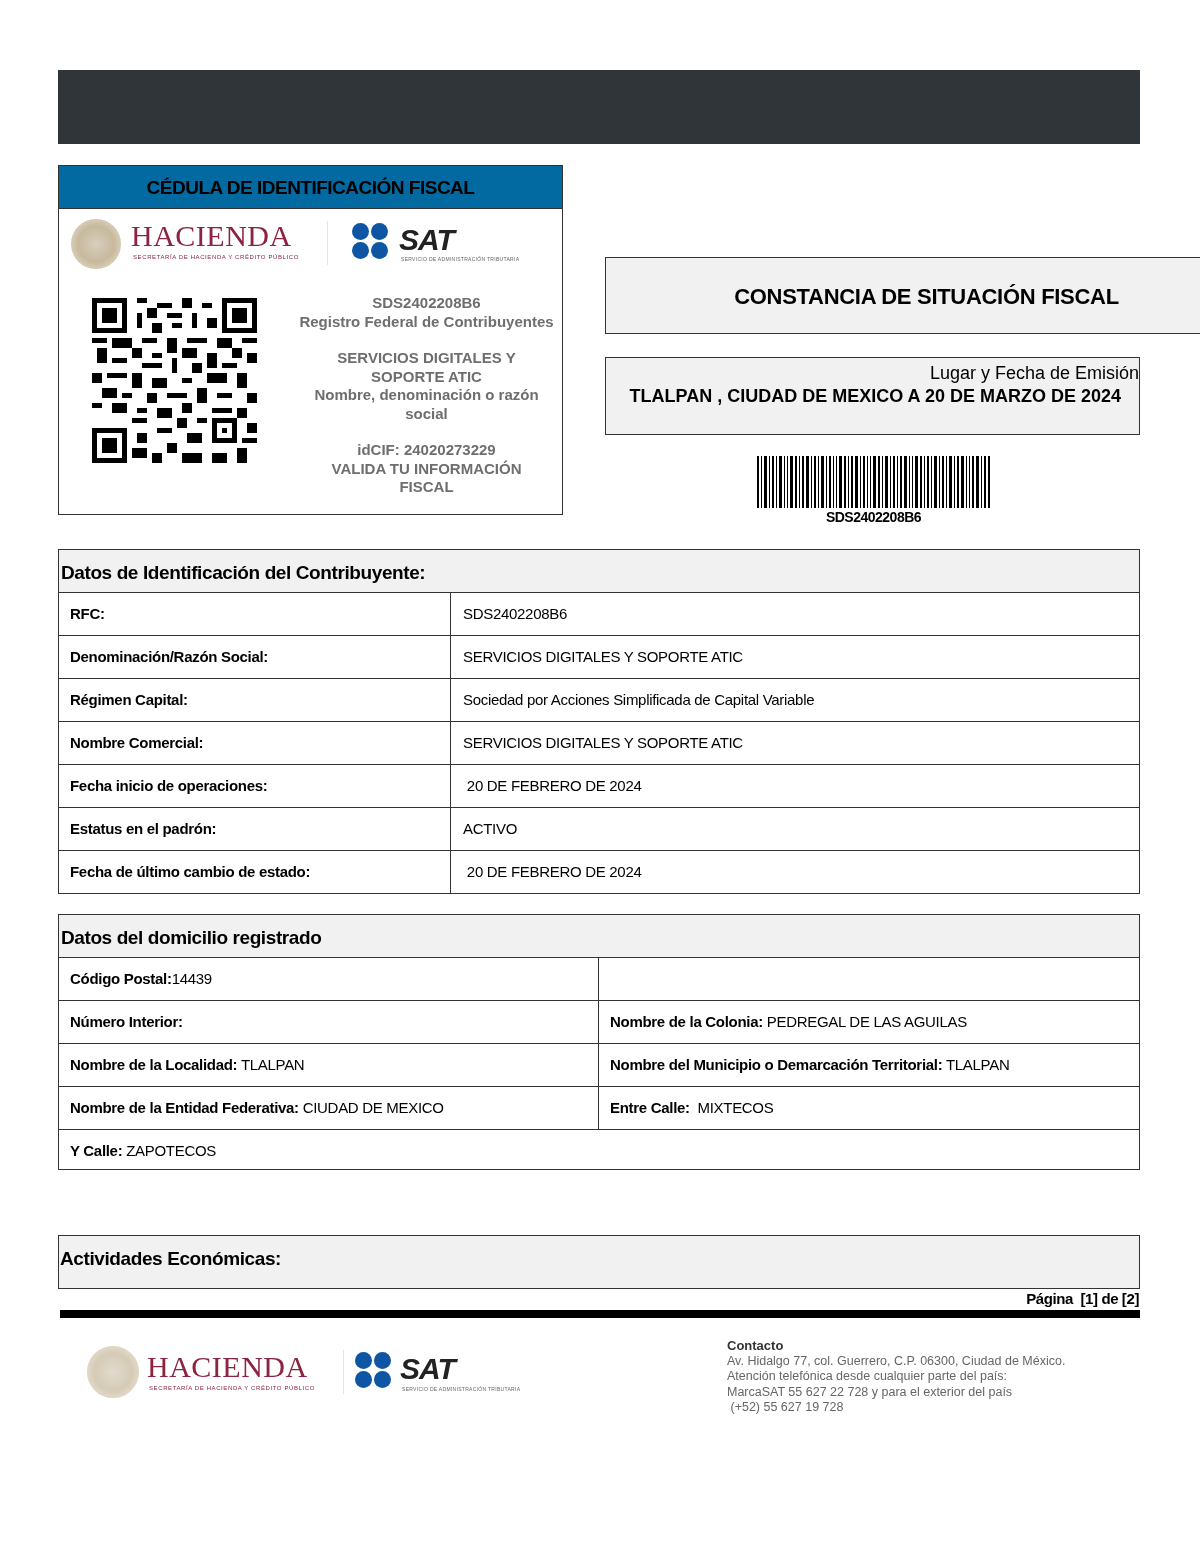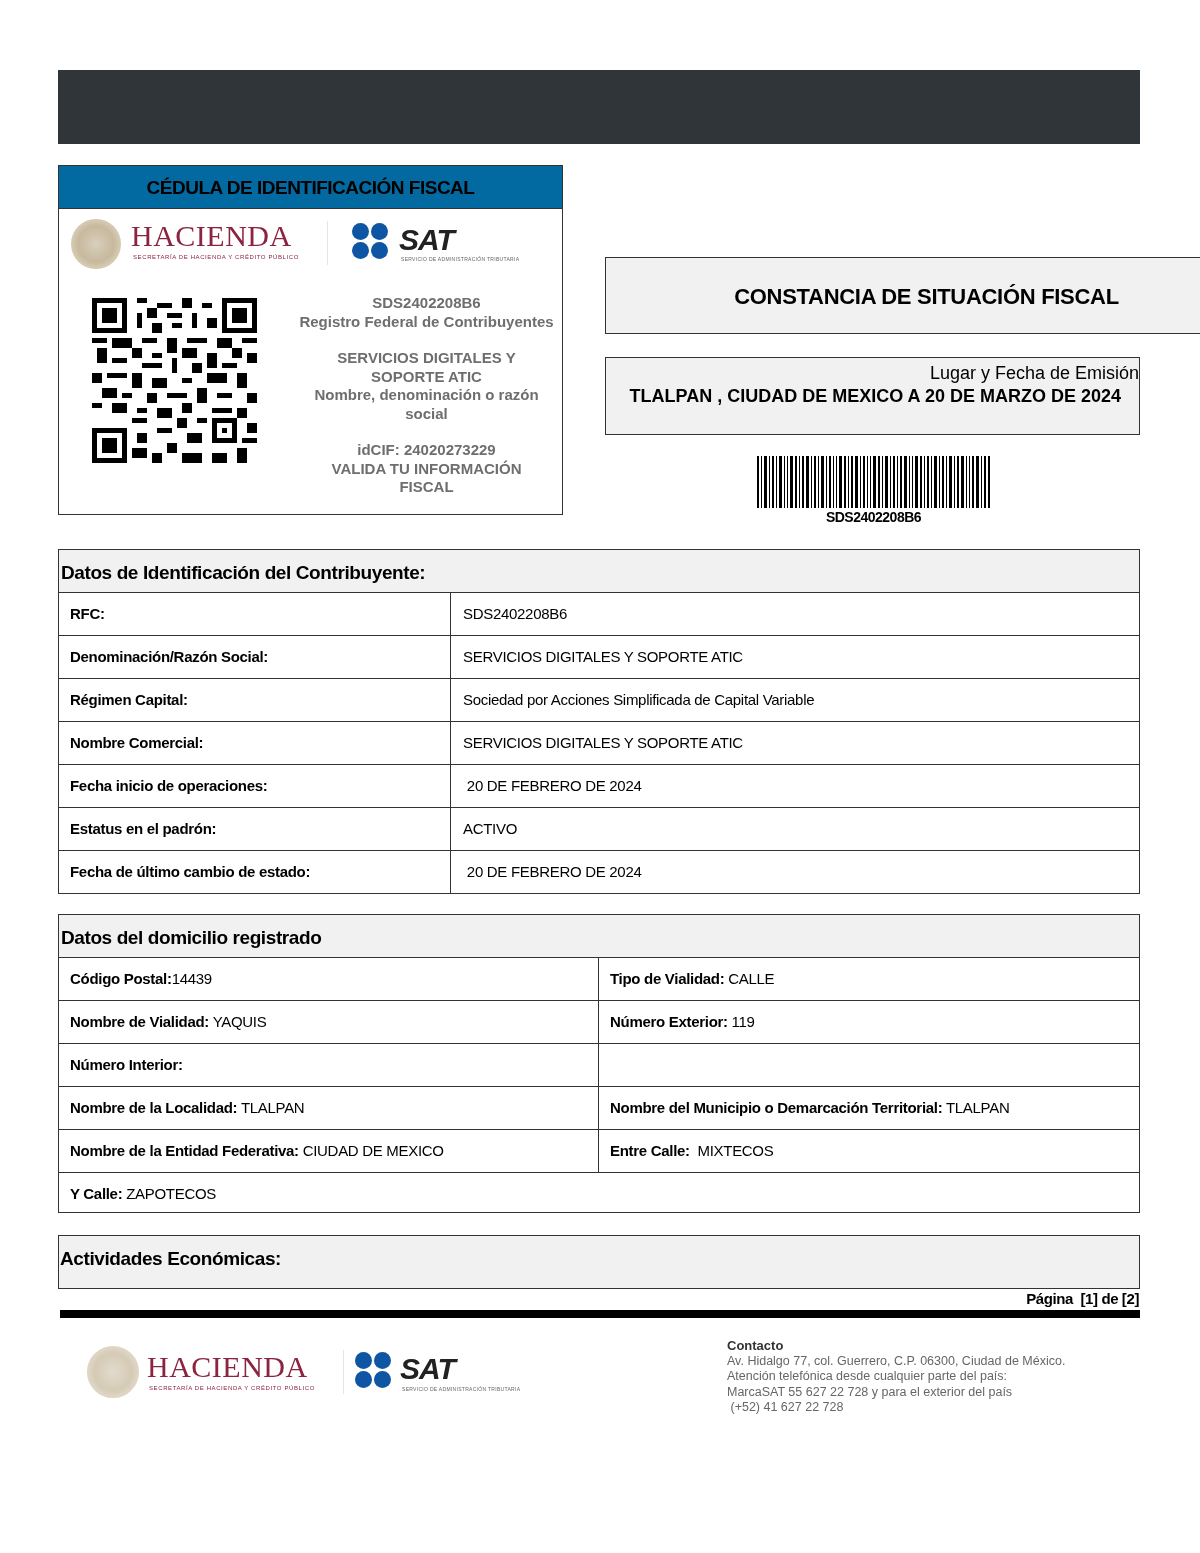--- a/index.html
+++ b/index.html
@@ -282,28 +282,24 @@
   <div class="row">
     <div class="c k">Fecha de último cambio de estado:</div>
     <div class="c v" style="white-space:pre"> 20 DE FEBRERO DE 2024</div>
   </div>
 </div>
 
 <div class="sec t2" style="top:914px;">
   <div class="sec-head">Datos del domicilio registrado</div>
   <div class="row">
     <div class="c h"><b>Código Postal:</b><span>14439</span></div>
-    <div class="c h2" style="white-space:pre"><b>Tipo de Vialidad:</b><span> CALLE</span></div>
-  </div>
-  <div class="row">
-    <div class="c h" style="white-space:pre"><b>Nombre de Vialidad:</b><span> YAQUIS</span></div>
-    <div class="c h2" style="white-space:pre"><b>Número Exterior:</b><span> 119</span></div>
   </div>
   <div class="row">
     <div class="c h"><b>Número Interior:</b><span></span></div>
+    <div class="c h2" style="white-space:pre"><b>Nombre de la Colonia:</b><span> PEDREGAL DE LAS AGUILAS</span></div>
   </div>
   <div class="row">
     <div class="c h" style="white-space:pre"><b>Nombre de la Localidad:</b><span> TLALPAN</span></div>
     <div class="c h2" style="white-space:pre"><b>Nombre del Municipio o Demarcación Territorial:</b><span> TLALPAN</span></div>
   </div>
   <div class="row">
     <div class="c h" style="white-space:pre"><b>Nombre de la Entidad Federativa:</b><span> CIUDAD DE MEXICO</span></div>
     <div class="c h2" style="white-space:pre"><b>Entre Calle:</b><span>  MIXTECOS</span></div>
   </div>
   <div class="row" style="height:40px;">
@@ -328,14 +324,14 @@
   </div>
   <div class="sat-word">SAT</div>
   <div class="sat-sub">SERVICIO DE ADMINISTRACIÓN TRIBUTARIA</div>
 </div>
 
 <div class="contact">
   <div class="ct">Contacto</div>
   <div>Av. Hidalgo 77, col. Guerrero, C.P. 06300, Ciudad de México.</div>
   <div>Atención telefónica desde cualquier parte del país:</div>
   <div>MarcaSAT 55 627 22 728 y para el exterior del país</div>
-  <div style="white-space:pre"> (+52) 41 627 22 728</div>
+  <div style="white-space:pre"> (+52) 55 627 19 728</div>
 </div>
 
 </body></html>

